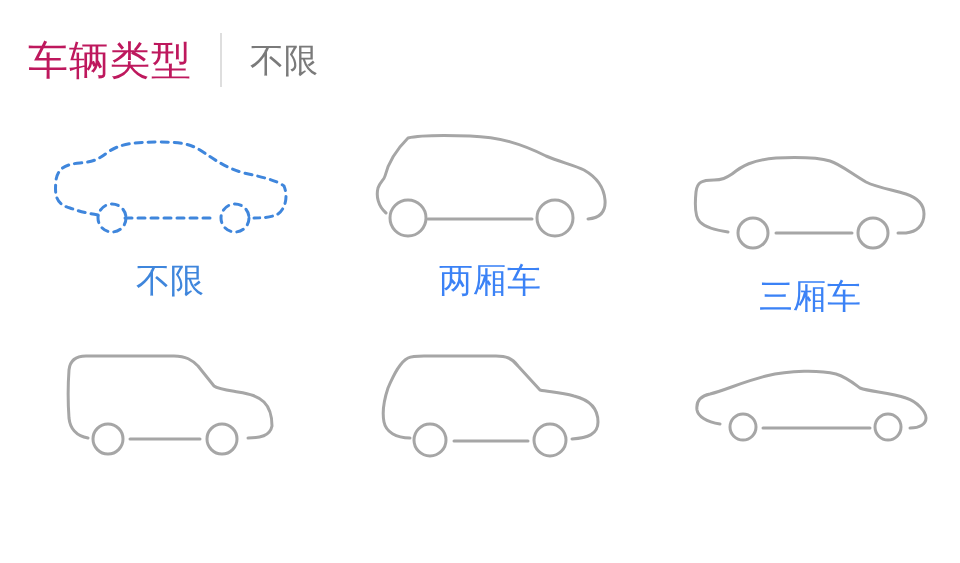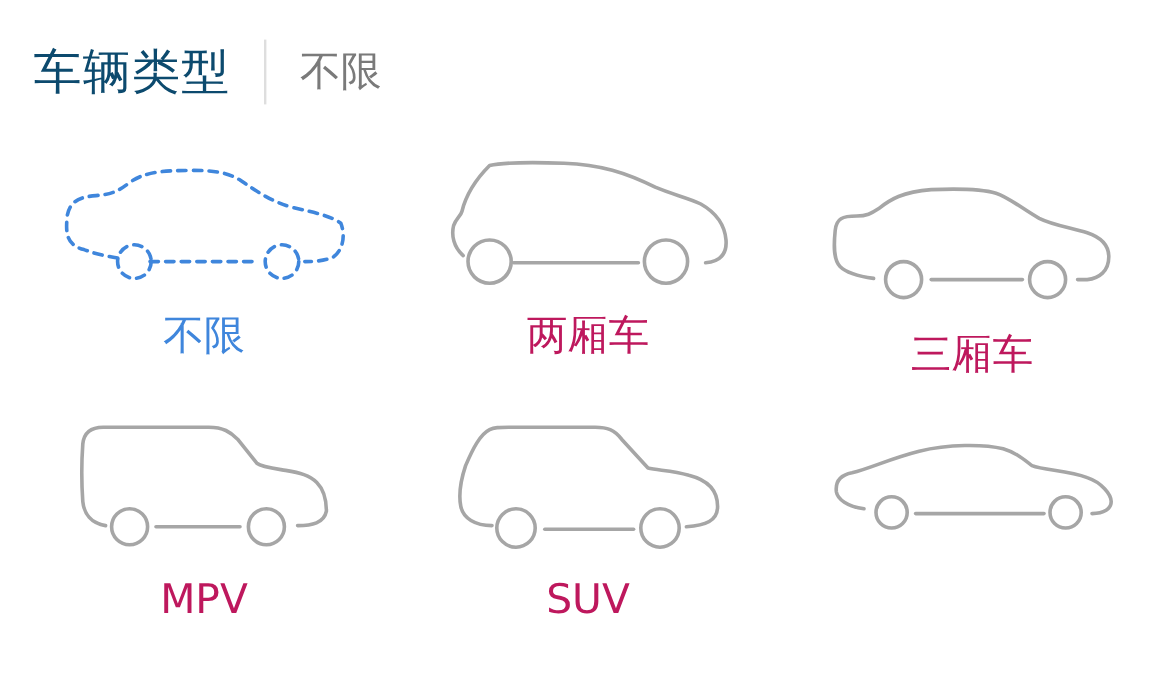--- a/index.html
+++ b/index.html
@@ -14,21 +14,21 @@
     .header {
       position: absolute;
       left: 28px;
       top: 30px;
       height: 60px;
       display: flex;
       align-items: center;
     }
     .header-title {
       font-size: 40px;
-      color: #0c4a6e;
+      color: #be185d;
       letter-spacing: 1px;
       line-height: 60px;
     }
     .header-divider {
       width: 2px;
       height: 54px;
       background: #dedede;
       margin-left: 28px;
       margin-right: 28px;
     }
@@ -57,21 +57,21 @@
       height: 130px;
       overflow: visible;
     }
     .item-label {
       position: absolute;
       left: 0;
       width: 260px;
       text-align: center;
       font-size: 34px;
       line-height: 44px;
-      color: #be185d;
+      color: #3b82f6;
     }
     .item.selected .item-label {
       color: #3f86dc;
     }
   </style>
 </head>
 <body>
 
 <div class="header">
   <span class="header-title">车辆类型</span>
@@ -119,33 +119,31 @@
 
   <div class="item" style="left:50px; top:222px;">
     <svg viewBox="0 0 260 130">
       <g fill="none" stroke="#a6a6a6" stroke-width="3" stroke-linecap="round" stroke-linejoin="round">
         <path d="M38 96 C26 94 20 86 19 76 C18 62 18 42 19 28 C20 18 26 14 36 14 L124 14 C136 14 142 18 148 24 L164 44 C168 47 176 48 188 50 C200 52 208 54 214 60 C220 66 222 76 222 84 C220 94 210 96 198 96"></path>
         <path d="M80 97 L150 97"></path>
         <circle cx="58" cy="97" r="15"></circle>
         <circle cx="172" cy="97" r="15"></circle>
       </g>
     </svg>
-    <div class="item-label" style="top:136px; left:-10px;">MPV</div>
   </div>
 
   <div class="item" style="left:360px; top:222px;">
     <svg viewBox="0 0 260 130">
       <g fill="none" stroke="#a6a6a6" stroke-width="3" stroke-linecap="round" stroke-linejoin="round">
         <path d="M50 96 C36 96 26 90 24 80 C22 70 24 58 28 46 C34 32 40 20 48 16 C52 14 56 14 64 14 L136 14 C146 14 152 16 158 24 L180 48 C188 50 200 50 214 54 C230 58 238 66 238 80 C238 92 228 96 212 97"></path>
         <path d="M94 99 L168 99"></path>
         <circle cx="70" cy="98" r="16"></circle>
         <circle cx="190" cy="98" r="16"></circle>
       </g>
     </svg>
-    <div class="item-label" style="top:136px;">SUV</div>
   </div>
 
   <div class="item" style="left:680px; top:222px;">
     <svg viewBox="0 0 260 130">
       <g fill="none" stroke="#a6a6a6" stroke-width="3" stroke-linecap="round" stroke-linejoin="round">
         <path d="M40 82 C26 80 18 74 17 68 C16 60 20 54 30 52 C46 48 62 40 86 34 C110 28 140 28 156 32 C166 35 172 40 180 46 C190 50 210 50 226 56 C238 60 246 70 246 76 C246 82 240 86 230 86"></path>
         <path d="M83 86 L190 86"></path>
         <circle cx="63" cy="85" r="13"></circle>
         <circle cx="208" cy="85" r="13"></circle>
       </g>

